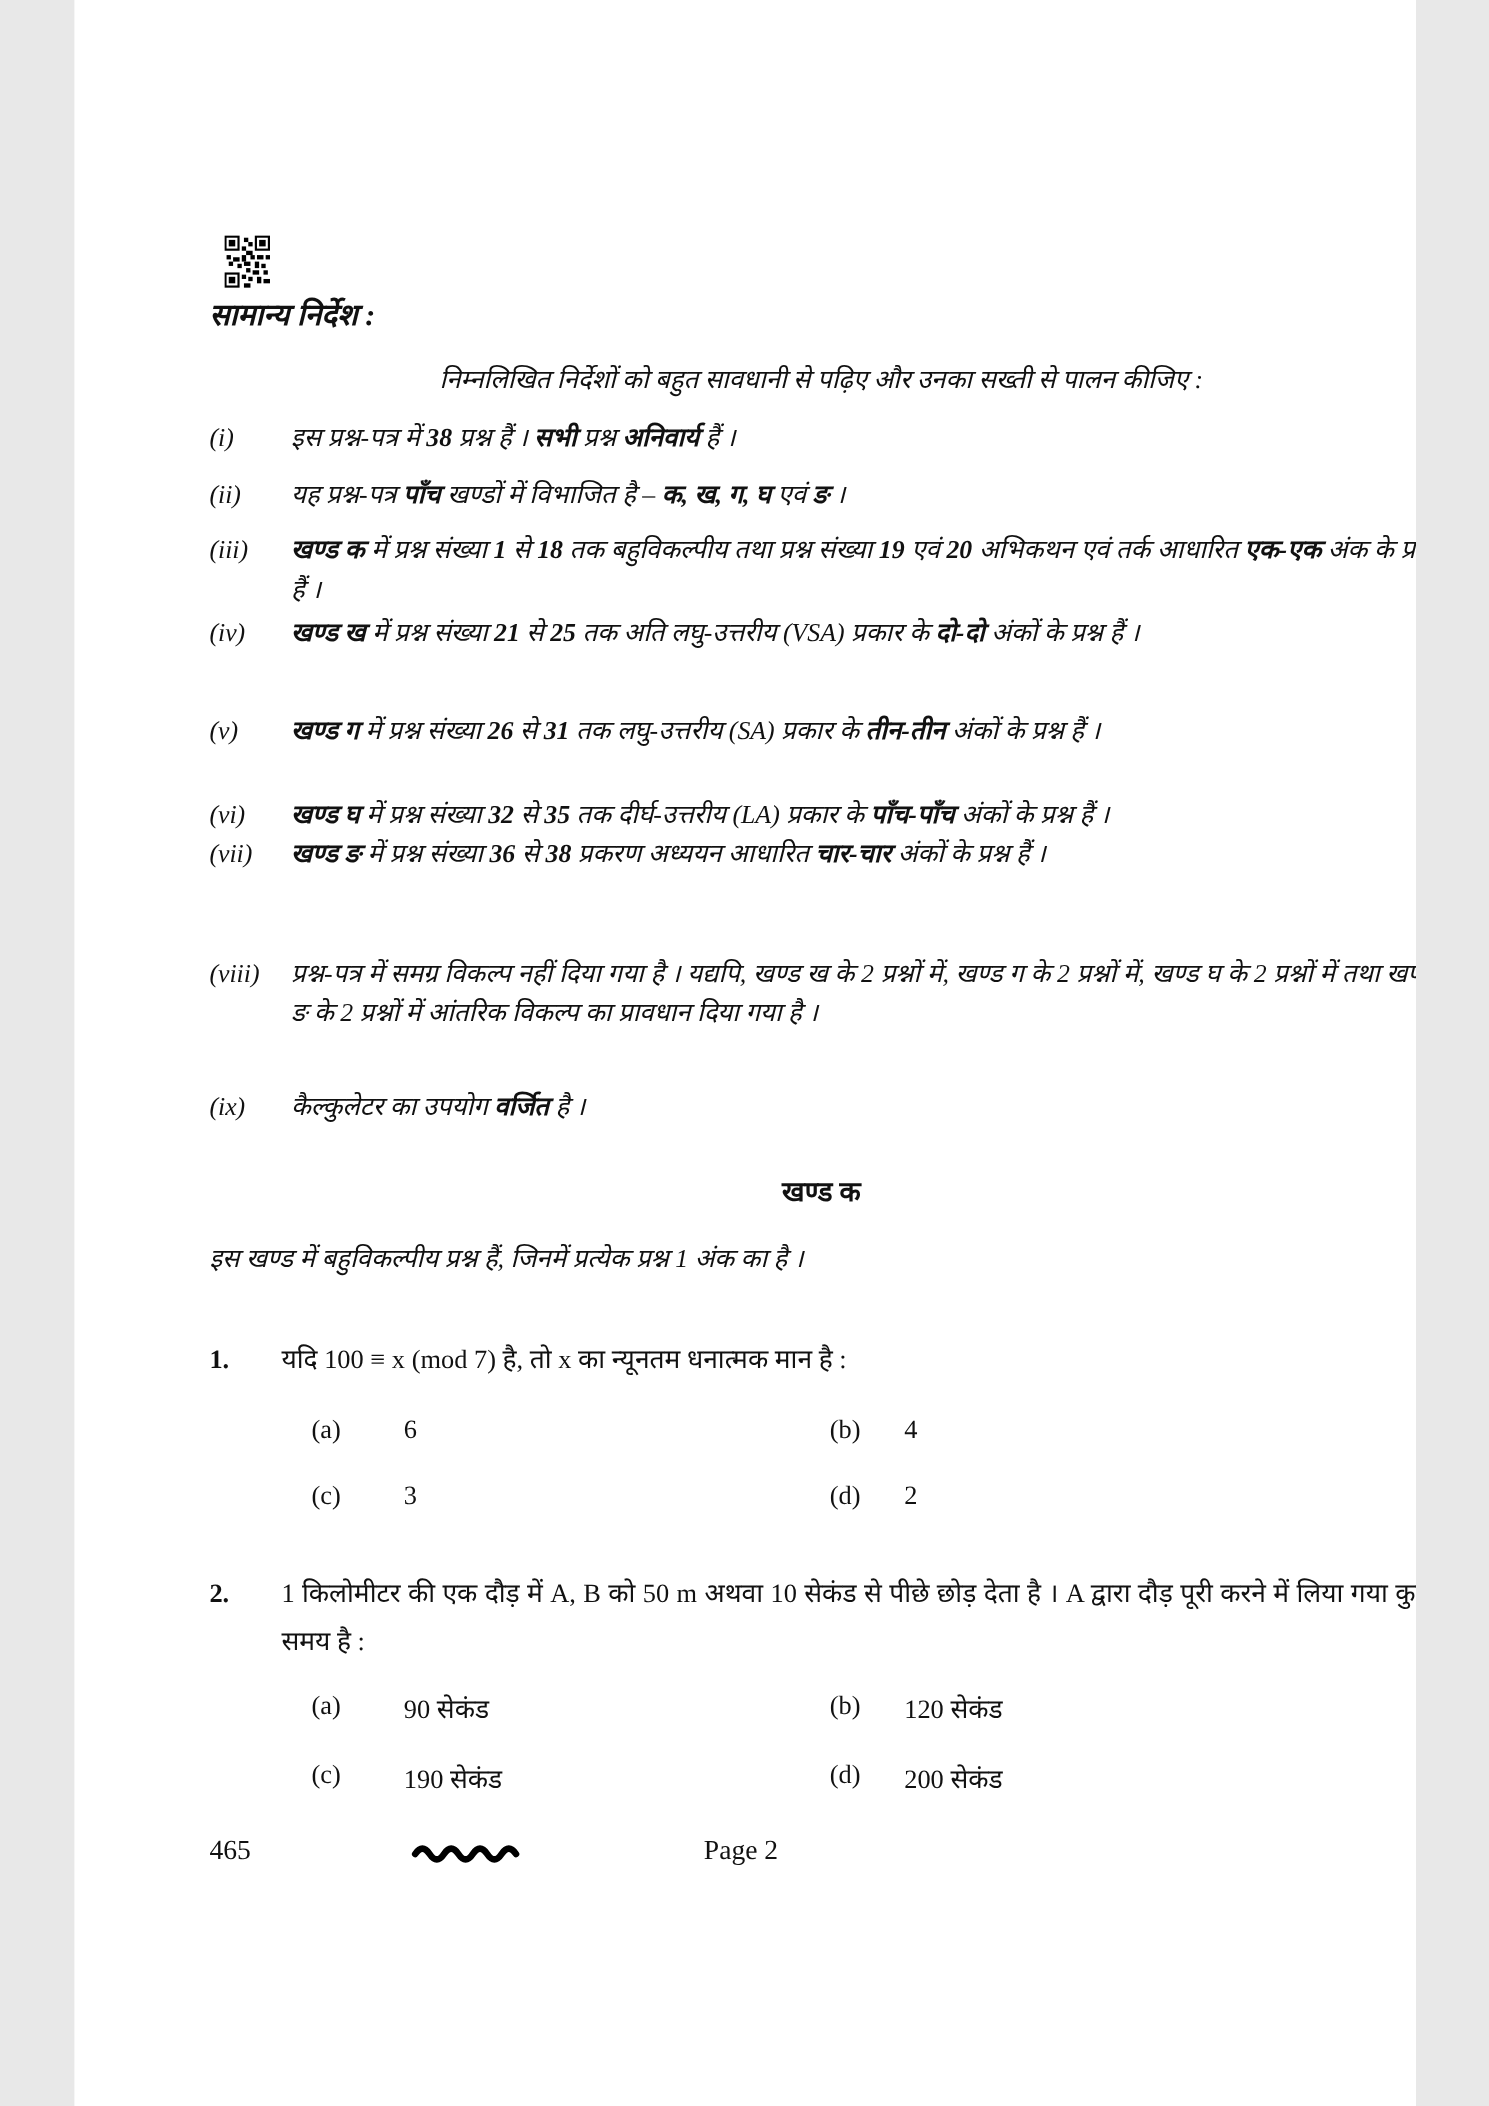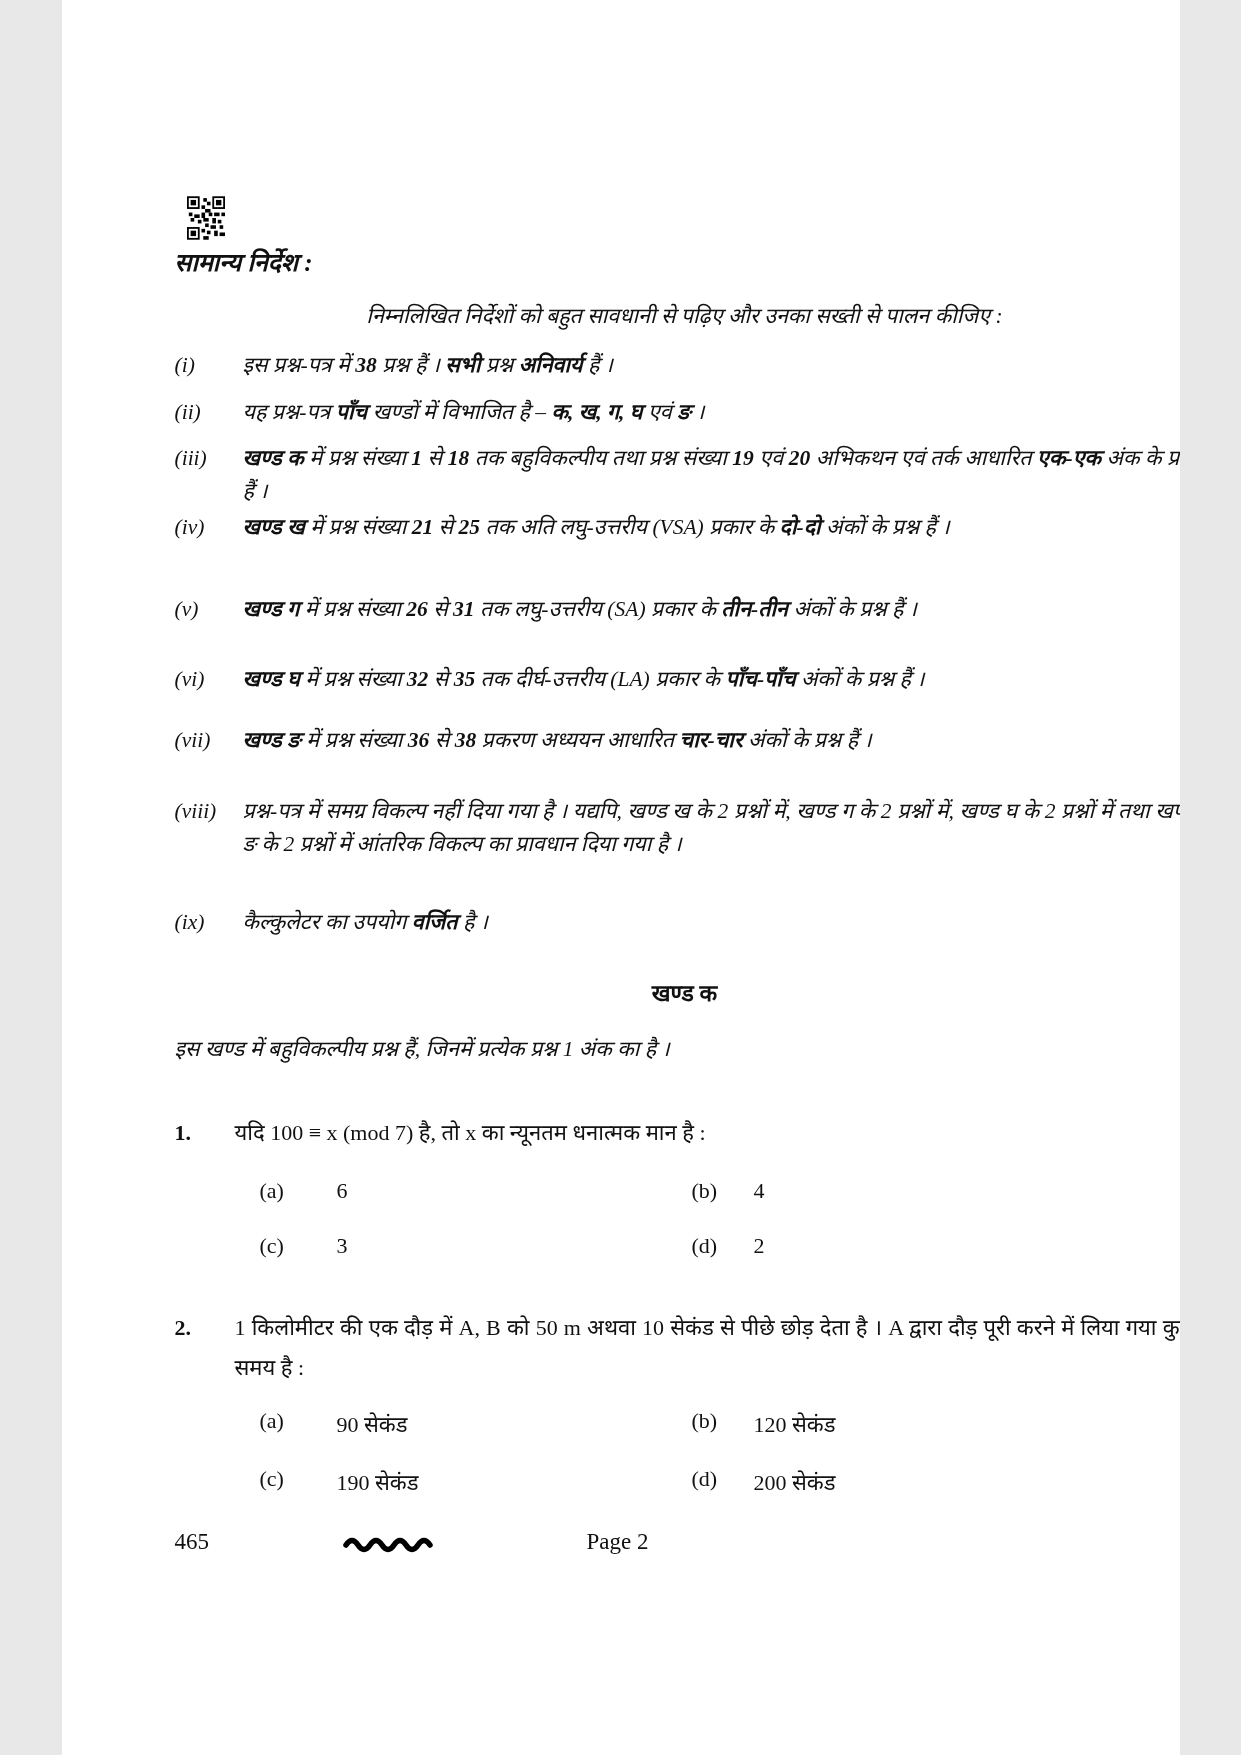--- a/index.html
+++ b/index.html
@@ -123,21 +123,21 @@
       <span class="itext"><b>खण्ड ख</b> में प्रश्न संख्या <b>21</b> से <b>25</b> तक अति लघु-उत्तरीय (VSA) प्रकार के <b>दो-दो</b> अंकों के प्रश्न हैं ।</span>
     </div>
     <div class="abs instr-item" style="top:593px;">
       <span class="inum">(v)</span>
       <span class="itext"><b>खण्ड ग</b> में प्रश्न संख्या <b>26</b> से <b>31</b> तक लघु-उत्तरीय (SA) प्रकार के <b>तीन-तीन</b> अंकों के प्रश्न हैं ।</span>
     </div>
     <div class="abs instr-item" style="top:663px;justify-content:flex-end;">
       <span class="inum">(vi)</span>
       <span class="itext"><b>खण्ड घ</b> में प्रश्न संख्या <b>32</b> से <b>35</b> तक दीर्घ-उत्तरीय (LA) प्रकार के <b>पाँच-पाँच</b> अंकों के प्रश्न हैं ।</span>
     </div>
-    <div class="abs instr-item" style="top:724px;">
+    <div class="abs instr-item" style="top:695px;">
       <span class="inum">(vii)</span>
       <span class="itext"><b>खण्ड ङ</b> में प्रश्न संख्या <b>36</b> से <b>38</b> प्रकरण अध्ययन आधारित <b>चार-चार</b> अंकों के प्रश्न हैं ।</span>
     </div>
     <div class="abs instr-item" style="top:795px;">
       <span class="inum">(viii)</span>
       <span class="itext">प्रश्न-पत्र में समग्र विकल्प नहीं दिया गया है । यद्यपि, खण्ड ख के 2 प्रश्नों में, खण्ड ग के 2 प्रश्नों में, खण्ड घ के 2 प्रश्नों में तथा खण्ड ङ के 2 प्रश्नों में आंतरिक विकल्प का प्रावधान दिया गया है ।</span>
     </div>
     <div class="abs instr-item" style="top:906px;">
       <span class="inum">(ix)</span>
       <span class="itext">कैल्कुलेटर का उपयोग <b>वर्जित</b> है ।</span>

